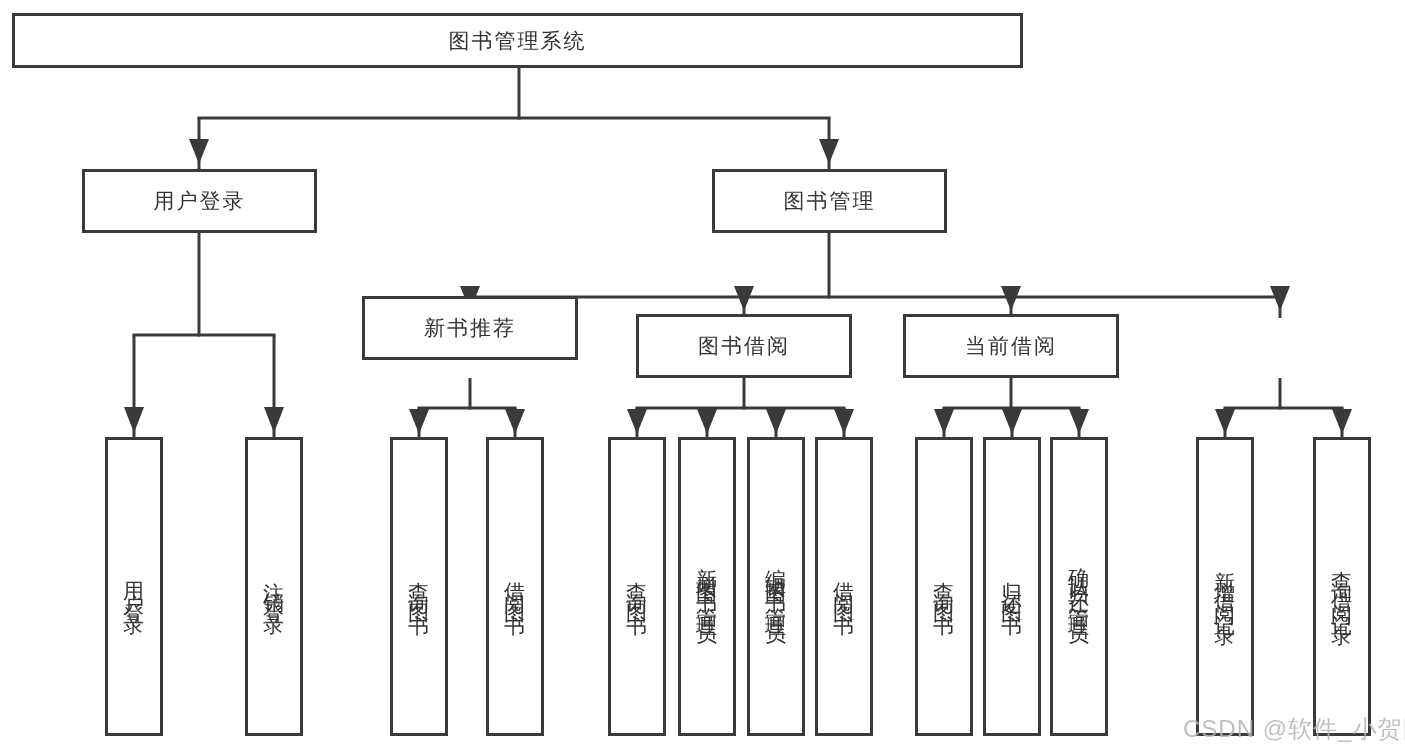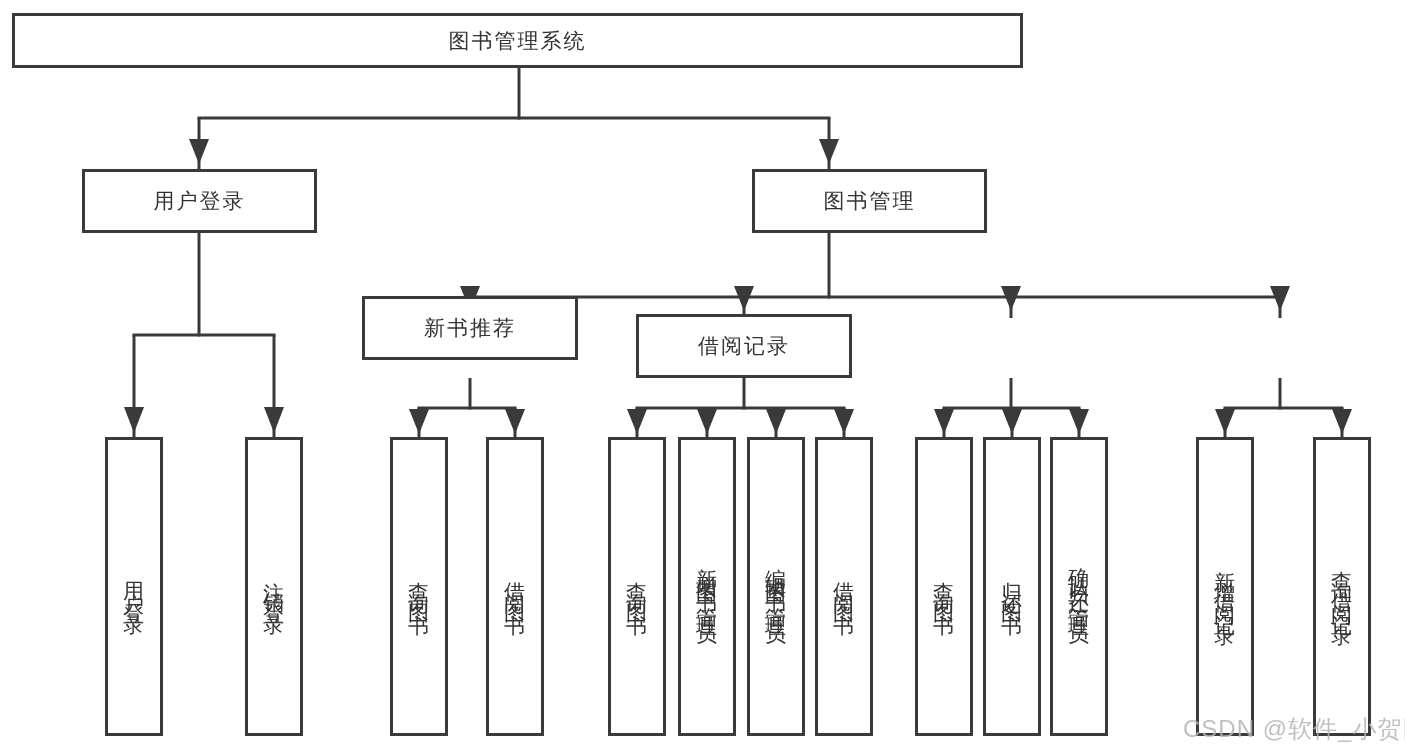--- a/index.html
+++ b/index.html
@@ -112,29 +112,32 @@
     </g>
   </svg>
 
   <div class="box hbox" style="left:12px;top:13px;width:1011px;height:55px">
     <span>图书管理系统</span>
   </div>
 
   <div class="box hbox" style="left:82px;top:169px;width:235px;height:64px">
     <span>用户登录</span>
   </div>
-  <div class="box hbox" style="left:752px;top:169px;width:235px;height:64px">
+  <div class="box hbox" style="left:712px;top:169px;width:235px;height:64px">
     <span>图书管理</span>
   </div>
 
   <div class="box hbox" style="left:362px;top:296px;width:216px;height:64px">
     <span>新书推荐</span>
   </div>
   <div class="box hbox" style="left:636px;top:314px;width:216px;height:64px">
-    <span>借阅记录</span>
+    <span>图书借阅</span>
+  </div>
+  <div class="box hbox" style="left:903px;top:314px;width:216px;height:64px">
+    <span>当前借阅</span>
   </div>
 
   <div class="box vbox" style="left:105px;top:437px;width:58px;height:299px">
     <span>用户登录</span>
   </div>
   <div class="box vbox" style="left:245px;top:437px;width:58px;height:299px">
     <span>注销登录</span>
   </div>
 
   <div class="box vbox" style="left:390px;top:437px;width:58px;height:299px">

